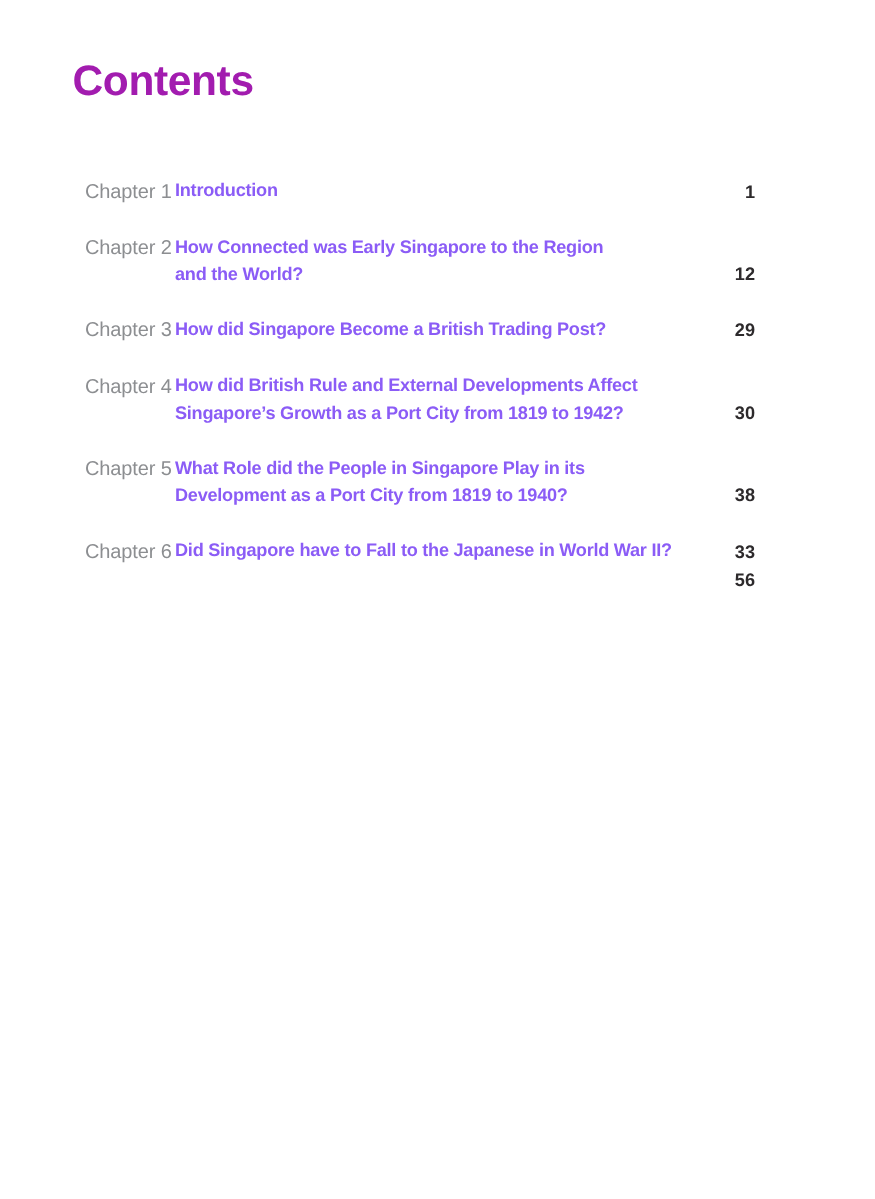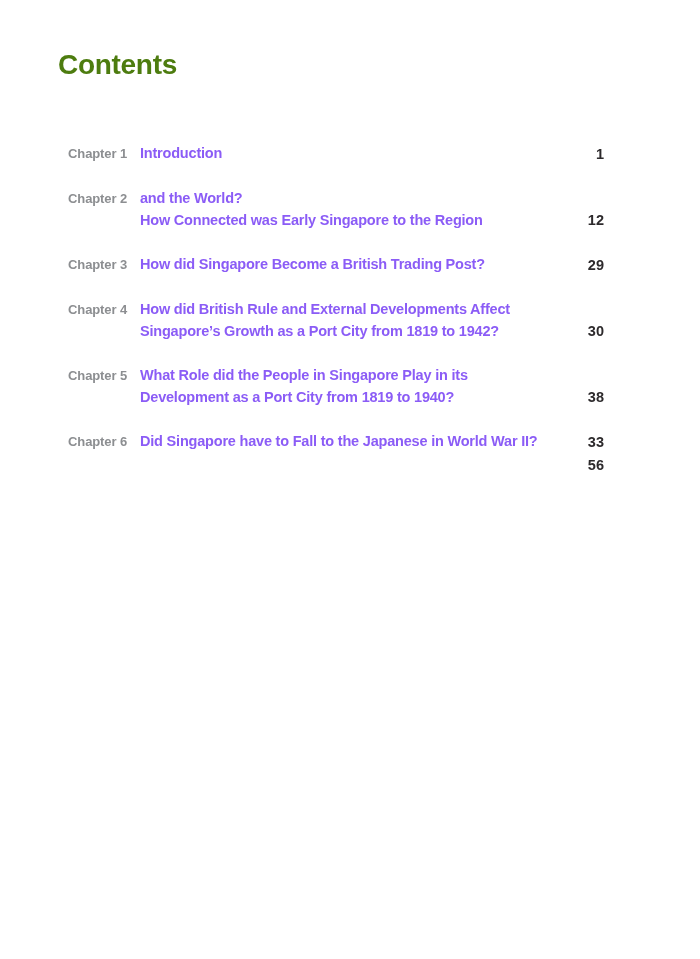--- a/index.html
+++ b/index.html
@@ -16,43 +16,43 @@
   }
   .page {
     box-sizing: border-box;
     width: 700px;
     height: 959px;
     background: #ffffff;
     padding: 0 96px 0 58px;
   }
   .page-title {
     margin: 48px 0 60px 0;
-    font-size: 28px;
+    font-size: 34px;
     line-height: 34px;
     font-weight: 700;
     letter-spacing: -0.3px;
-    color: #4d7c0f;
+    color: #a21caf;
   }
   .toc {
     margin-left: 10px;
   }
   .toc-row {
     position: relative;
     display: flex;
     align-items: flex-start;
     margin-bottom: 22px;
     padding-right: 48px;
   }
   .ch-label {
     flex: 0 0 72px;
     width: 72px;
-    font-size: 13px;
+    font-size: 16px;
     line-height: 22px;
     padding-top: 1px;
-    font-weight: 700;
+    font-weight: 400;
     color: #8c8e91;
     letter-spacing: -0.1px;
     white-space: nowrap;
   }
   .ch-title {
     flex: 1 1 auto;
     font-size: 14.5px;
     font-weight: 700;
     color: #8b5cf6;
     letter-spacing: -0.2px;
@@ -86,22 +86,22 @@
       <span class="ch-label">Chapter 1</span>
       <span class="ch-title">
         <span class="line">Introduction</span>
       </span>
       <span class="page-num">1</span>
     </div>
 
     <div class="toc-row">
       <span class="ch-label">Chapter 2</span>
       <span class="ch-title">
+        <span class="line">How Connected was Early Singapore to the Region</span>
         <span class="line">and the World?</span>
-        <span class="line">How Connected was Early Singapore to the Region</span>
       </span>
       <span class="page-num">12</span>
     </div>
 
     <div class="toc-row">
       <span class="ch-label">Chapter 3</span>
       <span class="ch-title">
         <span class="line">How did Singapore Become a British Trading Post?</span>
       </span>
       <span class="page-num">29</span>

